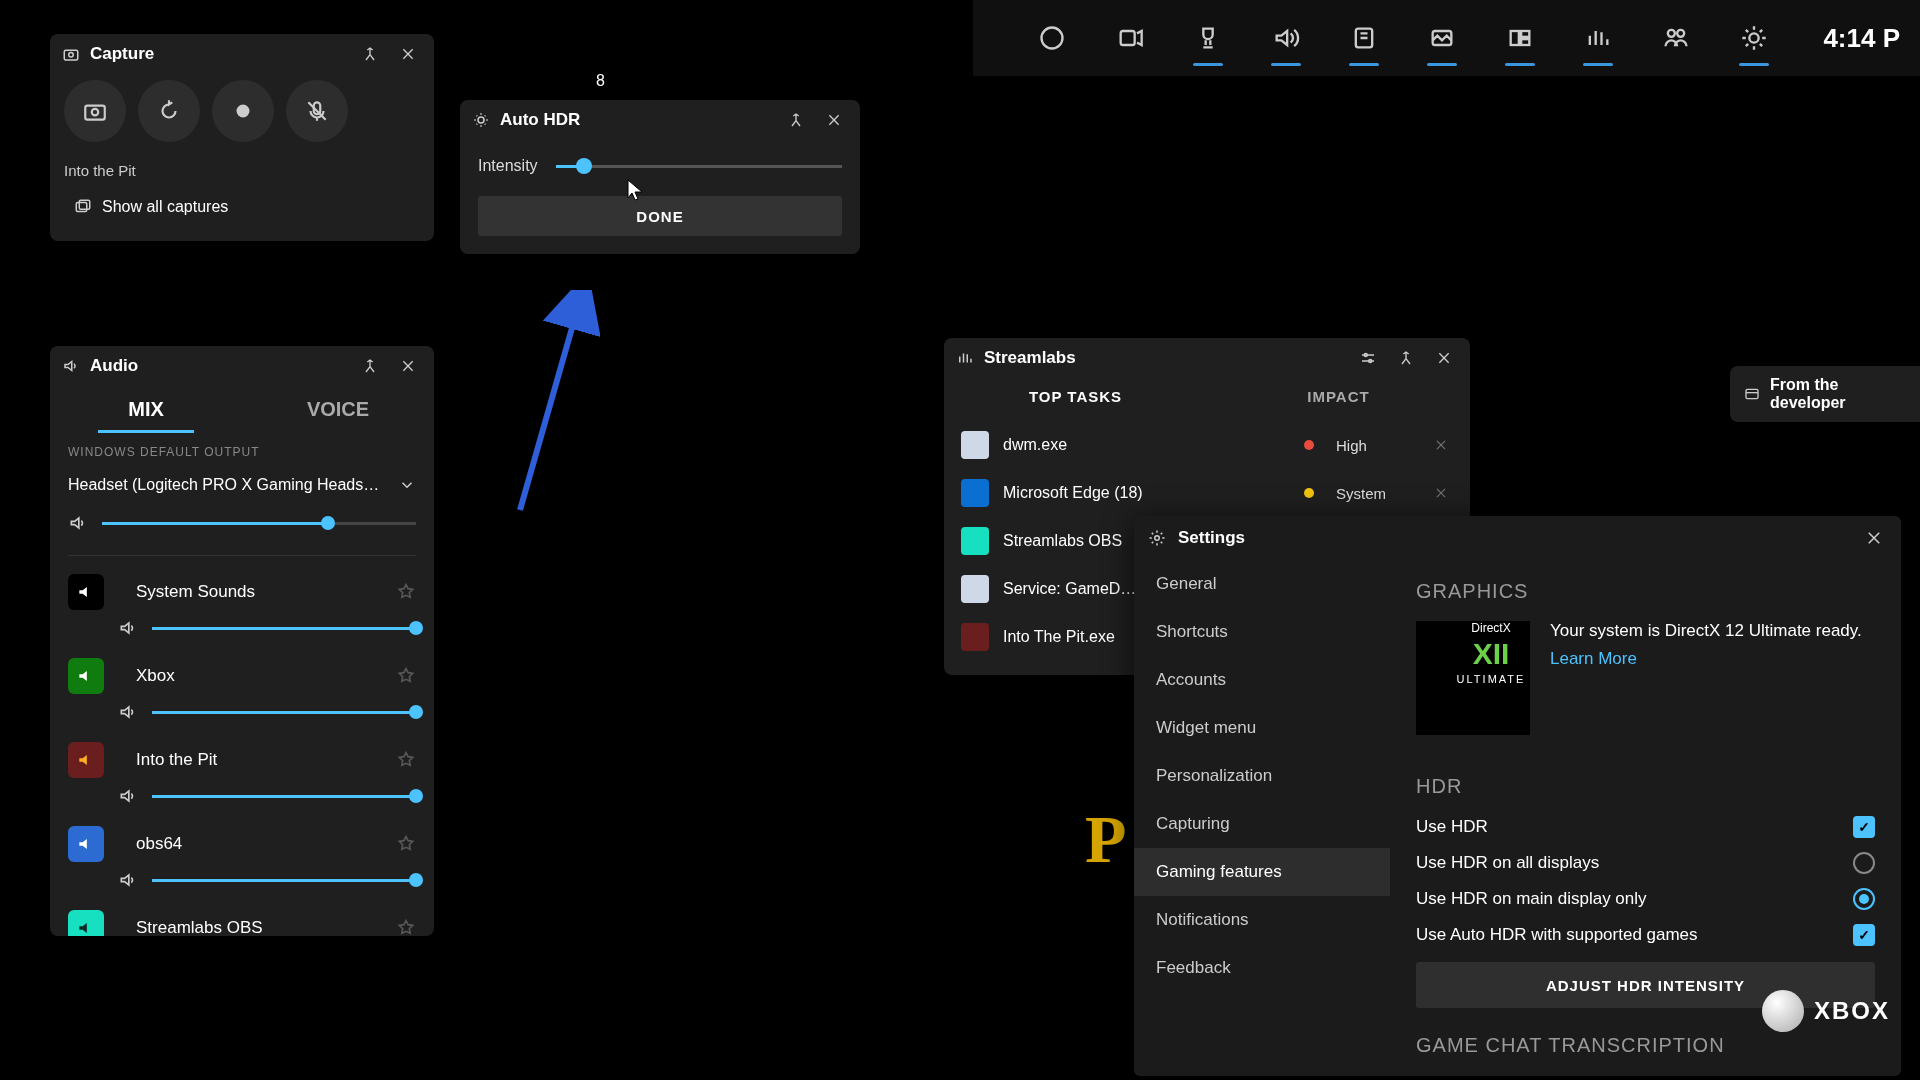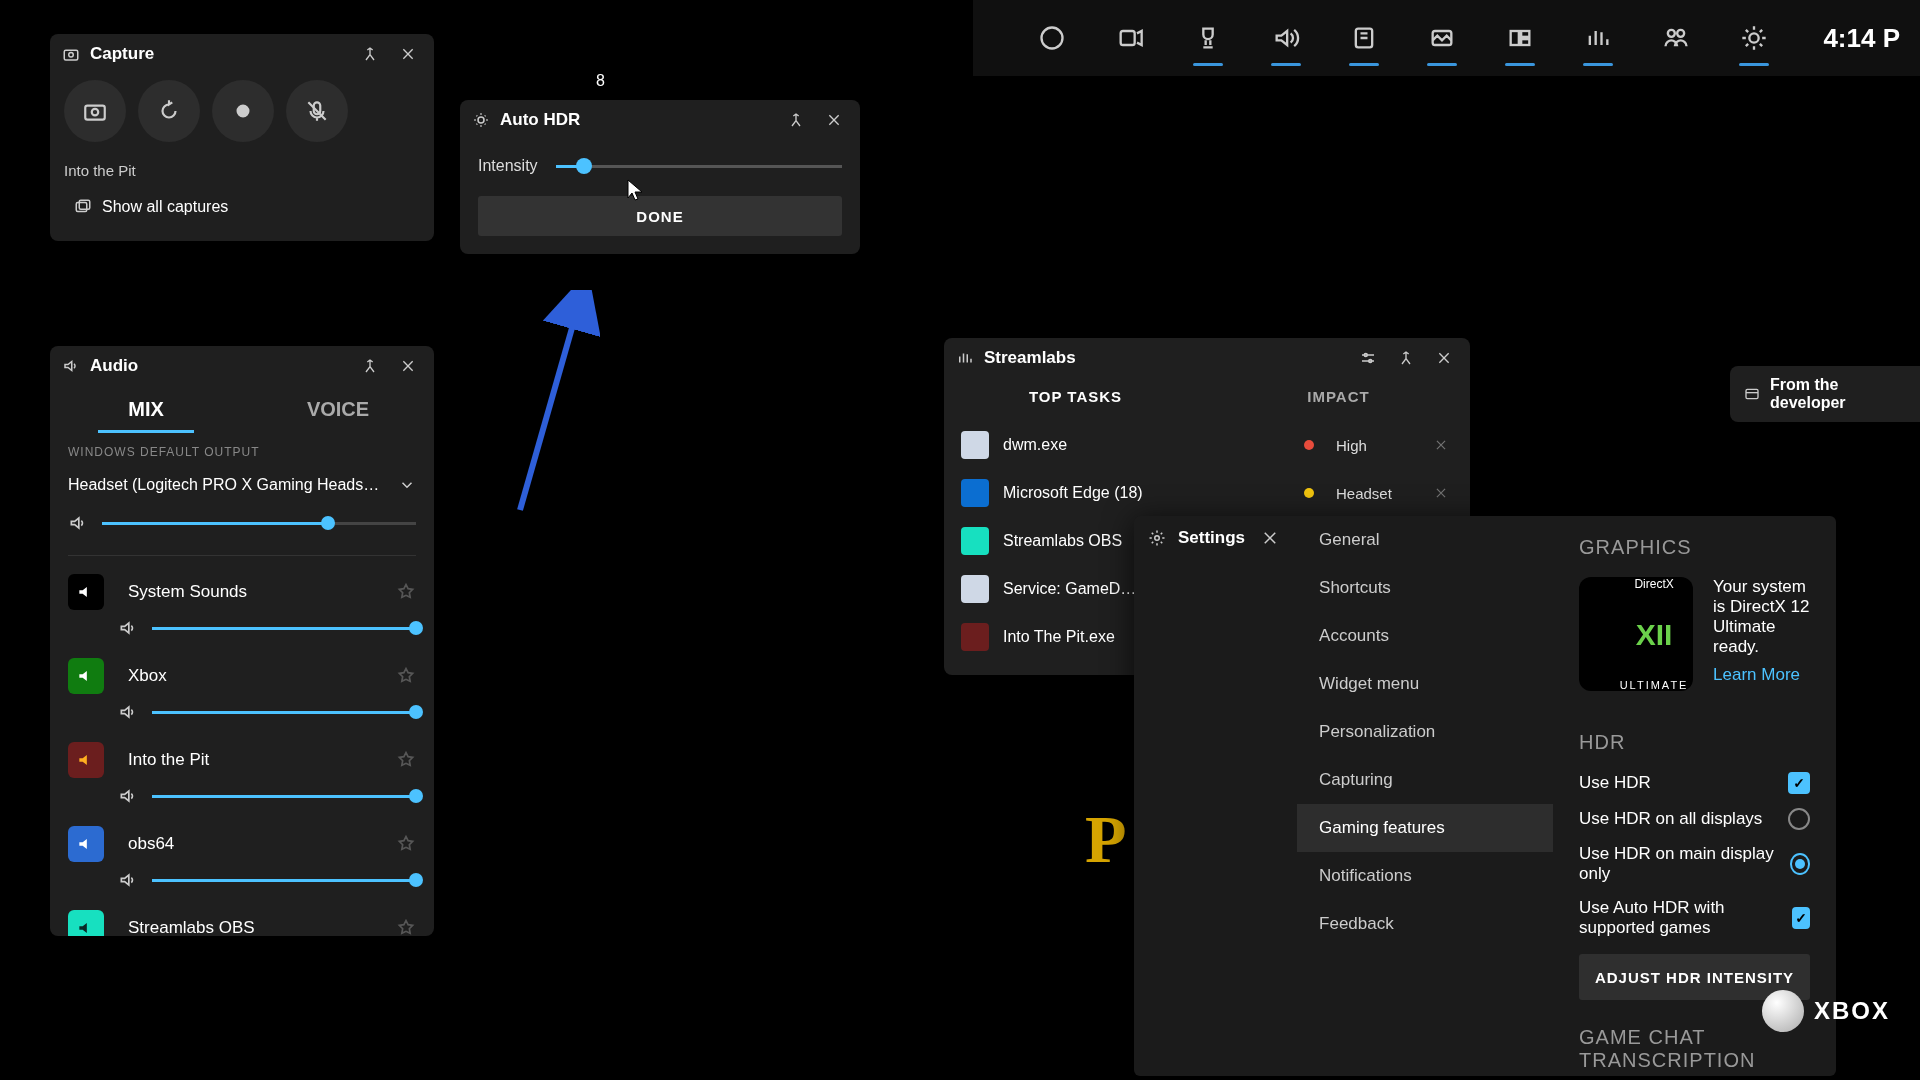--- a/index.html
+++ b/index.html
@@ -51,52 +51,52 @@
 .audio-section-label { font-size: 12px; letter-spacing: 1px; color: #888; margin-bottom: 8px; }
 .audio-dropdown { display: flex; align-items: center; justify-content: space-between; height: 36px; font-size: 16px; color: #fff; cursor: pointer; margin-bottom: 10px; }
 .audio-dropdown .dd-text { flex: 1; white-space: nowrap; overflow: hidden; text-overflow: ellipsis; }
 .audio-master { display: flex; align-items: center; gap: 14px; margin-bottom: 18px; padding-bottom: 22px; border-bottom: 1px solid #333; }
 .vol-icon { width: 20px; height: 20px; flex-shrink: 0; }
 .vol-slider { flex: 1; height: 3px; background: #444; position: relative; }
 .vol-fill { position: absolute; height: 3px; background: #4cc2ff; }
 .vol-thumb { width: 14px; height: 14px; border-radius: 50%; background: #4cc2ff; position: absolute; top: 50%; transform: translate(-50%,-50%); }
 
 .app-row { margin-bottom: 20px; }
-.app-head { display: flex; align-items: center; gap: 24px; margin-bottom: 8px; }
+.app-head { display: flex; align-items: center; gap: 32px; margin-bottom: 8px; }
 .app-icon { width: 36px; height: 36px; border-radius: 6px; display: flex; align-items: center; justify-content: center; font-size: 18px; }
 .app-name { flex: 1; font-size: 17px; }
 .app-fav { width: 20px; height: 20px; cursor: pointer; opacity: 0.4; }
 .app-slider-row { display: flex; align-items: center; gap: 14px; margin-left: 50px; }
 
 
 .resources { top: 338px; left: 944px; width: 526px; }
 .res-tabs { display: flex; }
 .res-tab { flex: 1; text-align: center; padding: 10px 0; font-size: 15px; font-weight: 600; letter-spacing: 1px; color: #aaa; cursor: pointer; }
 .res-tab.active { color: #fff; }
 .res-body { padding: 6px 8px 14px 7px; }
 .res-row { display: flex; align-items: center; height: 48px; padding: 0 10px; gap: 14px; border-radius: 4px; }
 .res-row .r-icon { width: 28px; height: 28px; border-radius: 4px; display:flex; align-items:center; justify-content:center; }
 .res-row .r-name { flex: 1; font-size: 16px; white-space: nowrap; overflow: hidden; text-overflow: ellipsis; }
 .res-row .r-impact { font-size: 15px; color: #ddd; width: 80px; }
 .res-row .r-dot { width: 10px; height: 10px; border-radius: 50%; margin-right: 8px; }
 .res-row .r-close { width: 22px; height: 22px; cursor: pointer; opacity: 0.6; display:flex; align-items:center; justify-content:center; }
 
 
-.settings { position: absolute; top: 516px; left: 1134px; width: 702px; height: 560px; background: #1b1b1b; border-radius: 6px; box-shadow: 0 4px 30px rgba(0,0,0,0.7); display: flex; flex-direction: row; }
+.settings { position: absolute; top: 516px; left: 1134px; width: 767px; height: 560px; background: #1b1b1b; border-radius: 6px; box-shadow: 0 4px 30px rgba(0,0,0,0.7); display: flex; flex-direction: column; }
 .settings-header { display: flex; align-items: center; height: 44px; padding: 0 14px; gap: 12px; }
 .settings-header .s-title { flex: 1; font-size: 17px; font-weight: 600; }
 .settings-header .s-close { width: 26px; height: 26px; cursor: pointer; display:flex; align-items:center; justify-content:center; }
 .settings-body { flex: 1; display: flex; overflow: hidden; }
 .settings-nav { width: 256px; display: flex; flex-direction: column; }
 .nav-item { padding: 14px 22px; font-size: 17px; color: #ccc; cursor: pointer; }
 .nav-item.active { background: #2d2d2d; color: #fff; }
 .settings-content { flex: 1; padding: 20px 26px; overflow: hidden; }
 .sc-label { font-size: 20px; letter-spacing: 1px; color: #999; margin-bottom: 18px; }
 .sc-gfx { display: flex; gap: 20px; margin-bottom: 40px; }
-.sc-badge { width: 114px; height: 114px; background: #000; border-radius: 12px; display: flex; flex-direction: column; align-items: center; justify-content: space-between; gap: 2px; padding-left: 36px; }
+.sc-badge { width: 114px; height: 114px; background: #000; border-radius: 0; display: flex; flex-direction: column; align-items: center; justify-content: flex-start; gap: 2px; padding-left: 36px; }
 .sc-badge-top { font-size: 12px; color:#fff; }
 .sc-badge-mid { font-size: 30px; font-weight: 700; color: #6bd14b; }
 .sc-badge-bot { font-size: 11px; letter-spacing: 2px; color:#fff; }
 .sc-gfx-text { flex: 1; font-size: 17px; }
 .sc-link { color: #4cc2ff; font-size: 17px; cursor: pointer; display: inline-block; margin-top: 8px; }
 .sc-option-row { display: flex; align-items: center; justify-content: space-between; margin-bottom: 14px; font-size: 17px; }
 .chk { width: 22px; height: 22px; border-radius: 4px; border: 2px solid #888; cursor: pointer; display:flex; align-items:center; justify-content:center; }
 .chk.on { background: #4cc2ff; border-color: #4cc2ff; }
 .chk.on::after { content: "✓"; color: #000; font-size: 14px; font-weight: bold; }
 .radio { width: 22px; height: 22px; border-radius: 50%; border: 2px solid #888; cursor: pointer; display:flex; align-items:center; justify-content:center; }
@@ -521,21 +521,21 @@
     <span class="r-close">
           <svg width="14" height="14" viewBox="0 0 24 24" stroke="#aaa" stroke-width="2">
             <path d="M5 5l14 14M19 5L5 19"></path>
           </svg>
         </span>
       </div>
       <div class="res-row">
     <div class="r-icon" style="background:#0b6ed1"></div>
     <span class="r-name">Microsoft Edge (18)</span>
     <span class="r-dot" style="background:#f1c40f"></span>
-    <span class="r-impact">Headset</span>
+    <span class="r-impact">System</span>
     <span class="r-close">
           <svg width="14" height="14" viewBox="0 0 24 24" stroke="#aaa" stroke-width="2">
             <path d="M5 5l14 14M19 5L5 19"></path>
           </svg>
         </span>
       </div>
       <div class="res-row">
     <div class="r-icon" style="background:#17e0c0"></div>
     <span class="r-name">Streamlabs OBS</span>
 

